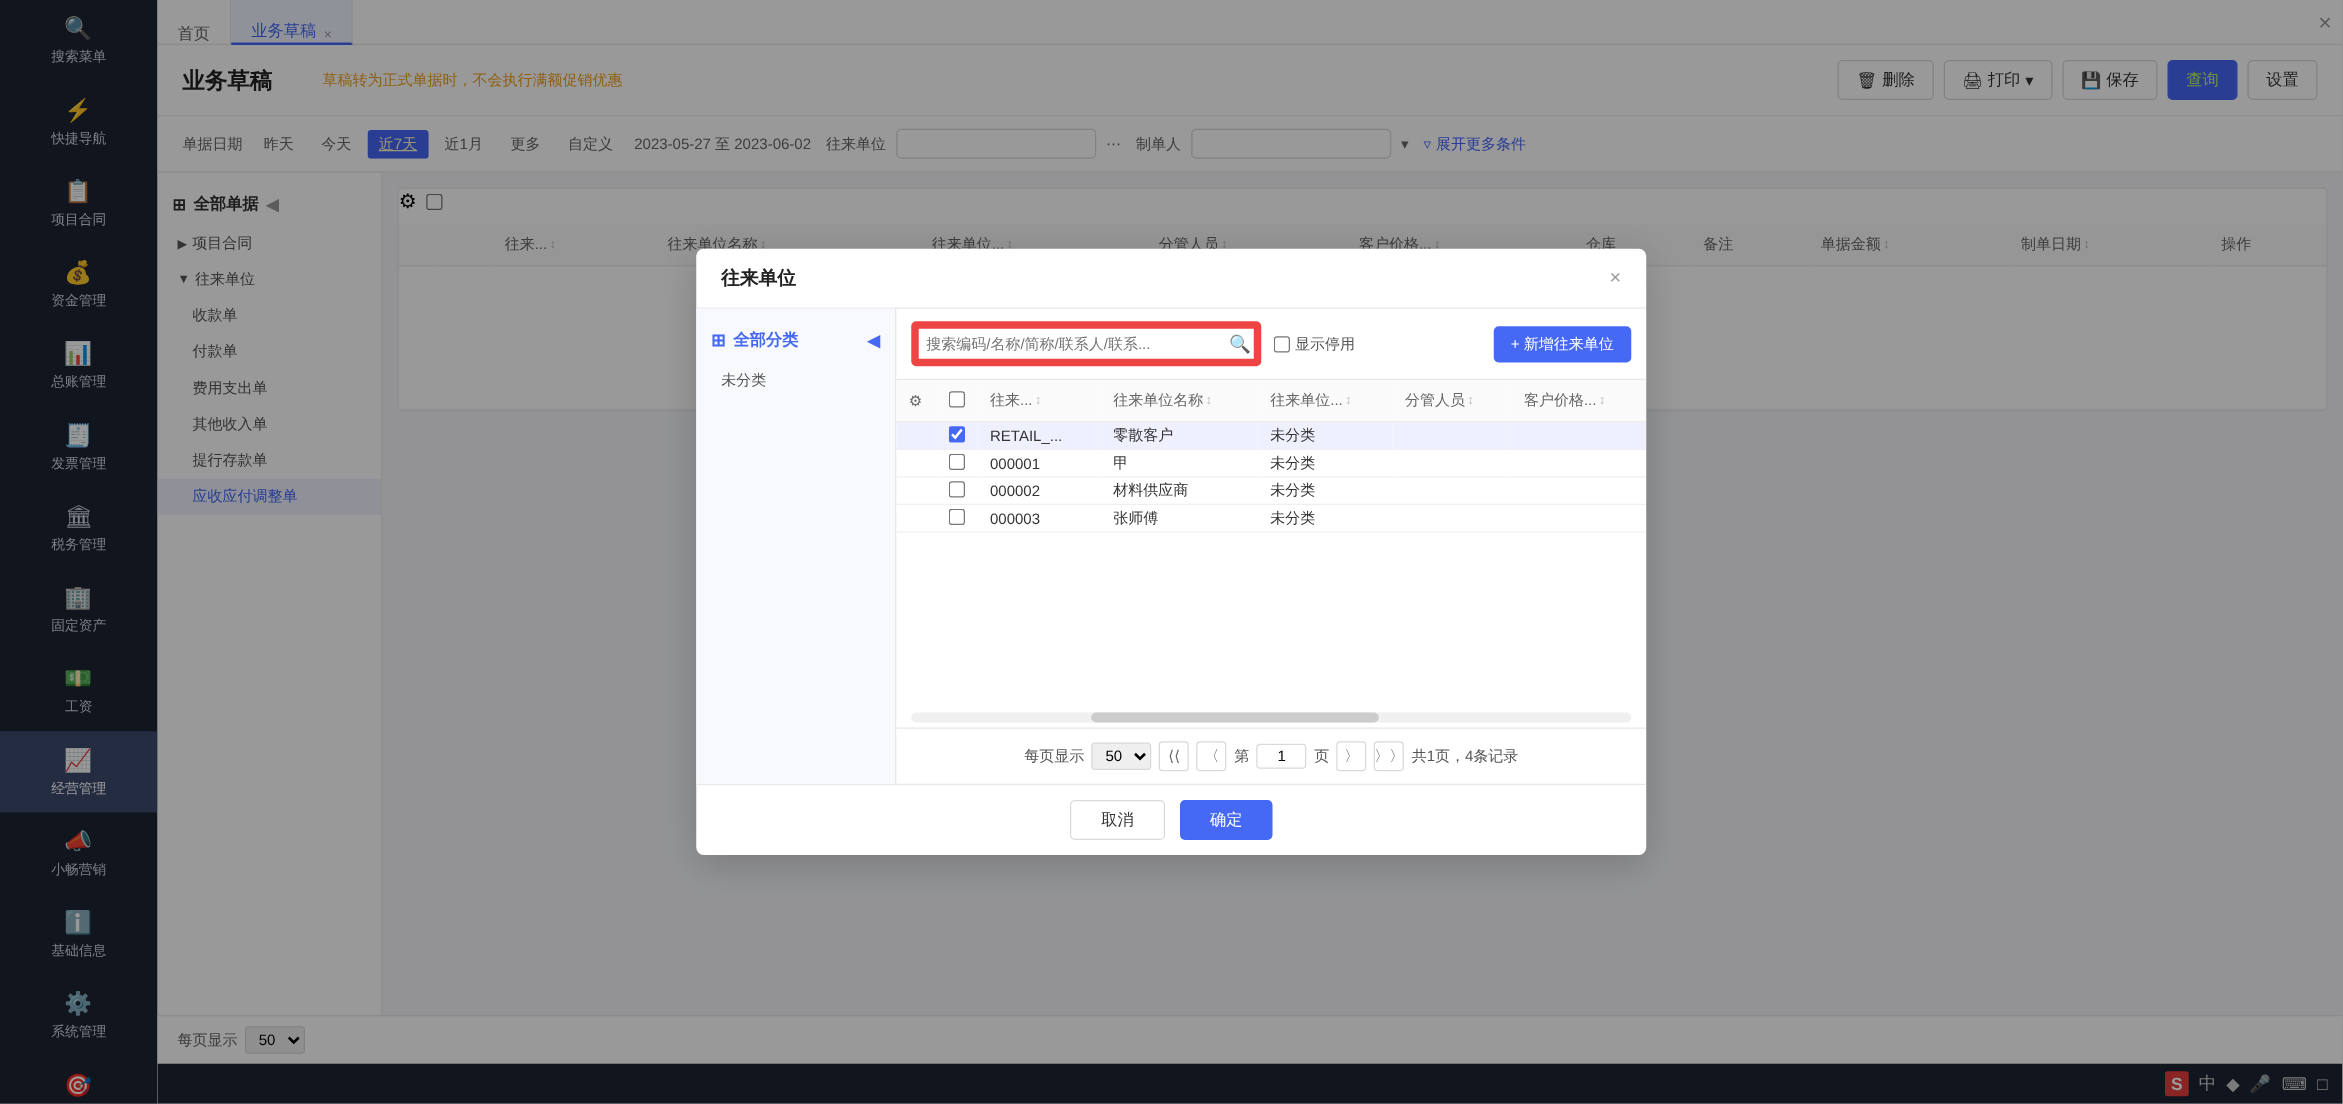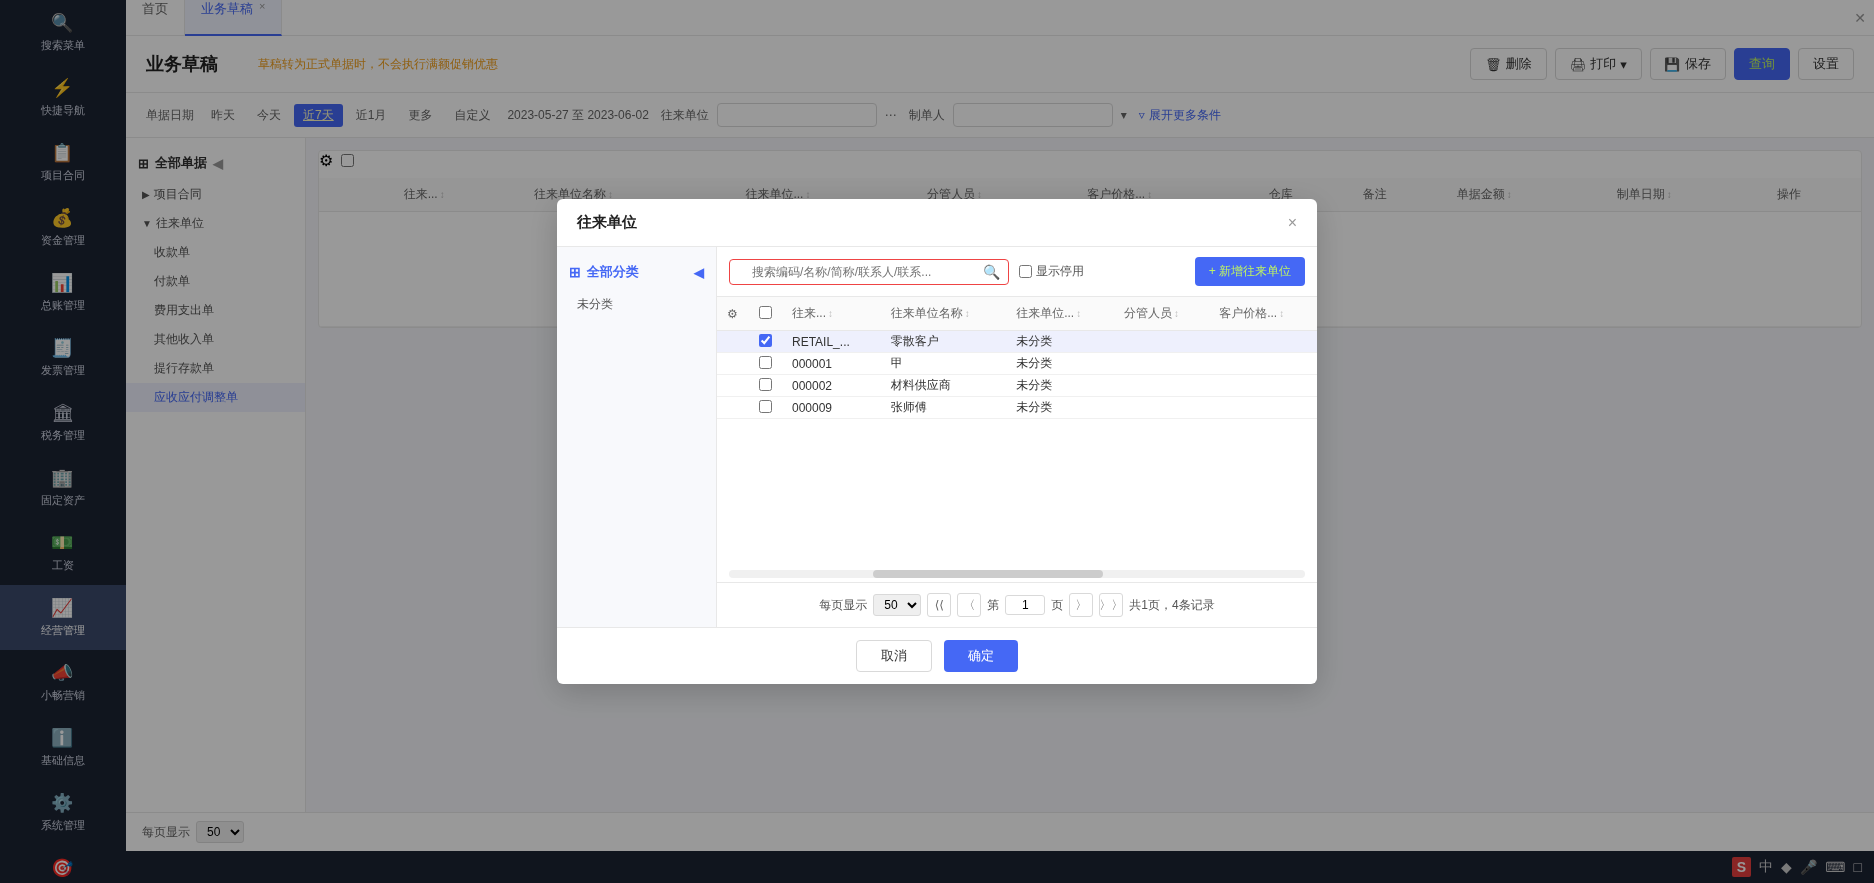--- a/index.html
+++ b/index.html
@@ -23,21 +23,21 @@
 
     
     .main-content { flex: 1; display: flex; flex-direction: column; background: #f5f6fa; overflow: hidden; }
 
     
     .tab-bar {
       height: 36px; background: #fff; display: flex; align-items: center;
       border-bottom: 1px solid #e8e8e8; padding: 0 0; flex-shrink: 0;
     }
     .tab-item {
-      height: 36px; padding: 0 16px; display: flex; align-items: flex-start;
+      height: 36px; padding: 0 16px; display: flex; align-items: flex-end;
       font-size: 13px; cursor: pointer; border-right: 1px solid #e8e8e8;
       color: #666; gap: 6px;
     }
     .tab-item.active { background: #f0f4ff; color: #4568f5; border-bottom: 2px solid #4568f5; }
     .tab-close { font-size: 11px; color: #999; cursor: pointer; }
     .tab-item:first-child { border-left: none; }
 
     
     .page-header {
       background: #fff; padding: 12px 20px; display: flex; align-items: center;
@@ -120,26 +120,26 @@
     }
 
     
     .modal-right { flex: 1; display: flex; flex-direction: column; }
     .modal-search-bar {
       padding: 10px 12px; display: flex; align-items: center; gap: 10px;
       border-bottom: 1px solid #e8e8e8;
     }
     .search-input-wrap { position: relative; flex: 1; max-width: 280px; }
     .search-input {
-      border: 1px solid #ef4444; border-radius: 4px; padding: 5px 30px 5px 22px;
+      border: 6px solid #ef4444; border-radius: 4px; padding: 5px 30px 5px 6px;
       font-size: 12px; width: 100%; color: #333;
     }
     .search-icon-wrap { position: absolute; right: 8px; top: 50%; transform: translateY(-50%); color: #aaa; font-size: 14px; }
     .show-disabled-wrap { display: flex; align-items: center; gap: 4px; font-size: 12px; color: #555; }
-    .add-btn { margin-left: auto; background: #4568f5; color: #bef264; border: none; border-radius: 4px; padding: 6px 14px; font-size: 12px; cursor: pointer; display: flex; align-items: center; gap: 4px; }
+    .add-btn { margin-left: auto; background: #4568f5; color: #ffffff; border: none; border-radius: 4px; padding: 6px 14px; font-size: 12px; cursor: pointer; display: flex; align-items: center; gap: 4px; }
 
     
     .modal-table-wrap { flex: 1; overflow: auto; }
     .modal-table { width: 100%; border-collapse: collapse; font-size: 12px; }
     .modal-table th {
       background: #fafafa; padding: 8px 10px; text-align: left;
       border-bottom: 1px solid #e8e8e8; color: #666; font-weight: 500; white-space: nowrap;
     }
     .modal-table td { padding: 2px 10px; border-bottom: 1px solid #f0f0f0; color: #333; }
     .modal-table tr.selected td { background: #eef0fd; }
@@ -487,21 +487,21 @@
                 <td><input type="checkbox" style=""></td>
                 <td>000002</td>
                 <td>材料供应商</td>
                 <td>未分类</td>
                 <td></td>
                 <td></td>
               </tr>
               <tr>
                 <td></td>
                 <td><input type="checkbox" style=""></td>
-                <td>000009</td>
+                <td>000003</td>
                 <td>张师傅</td>
                 <td>未分类</td>
                 <td></td>
                 <td></td>
               </tr>
             </tbody>
           </table>
         </div>
 
         <div class="modal-scrollbar">

